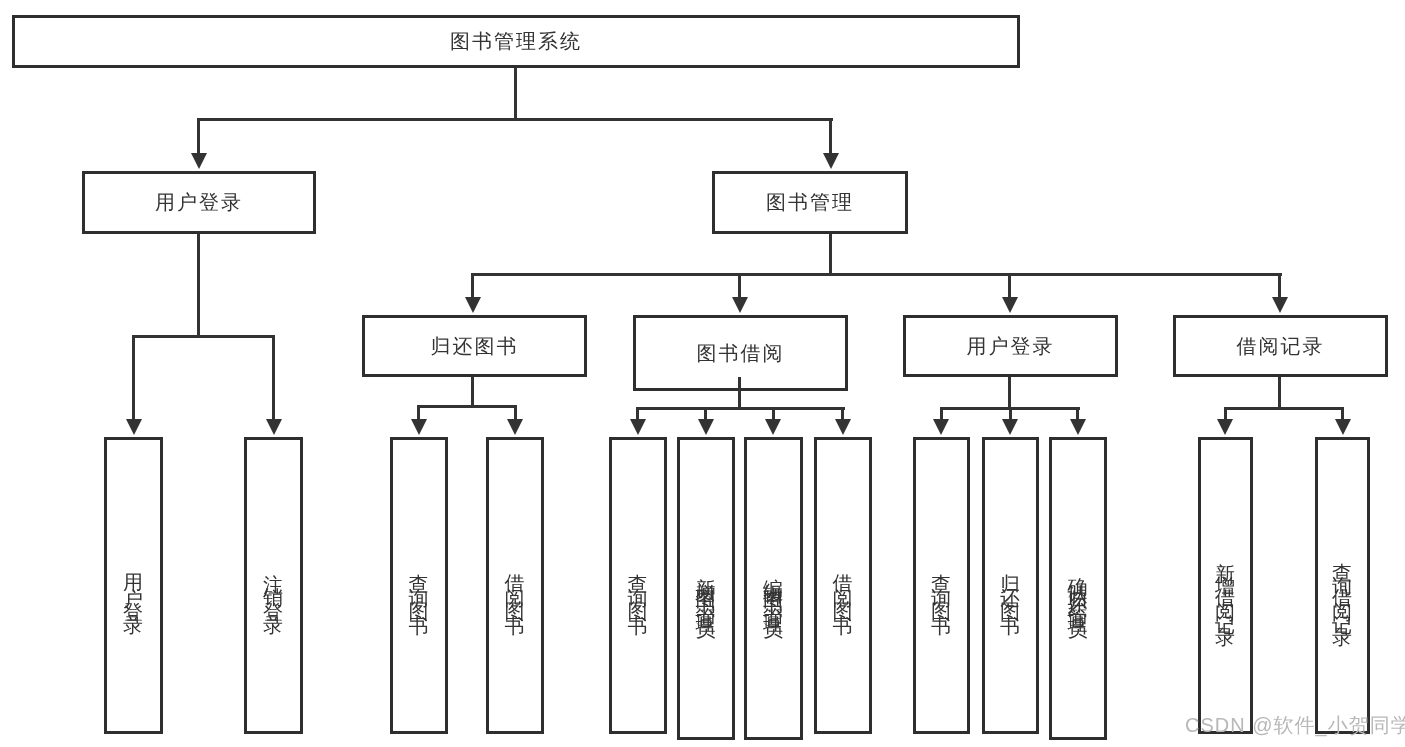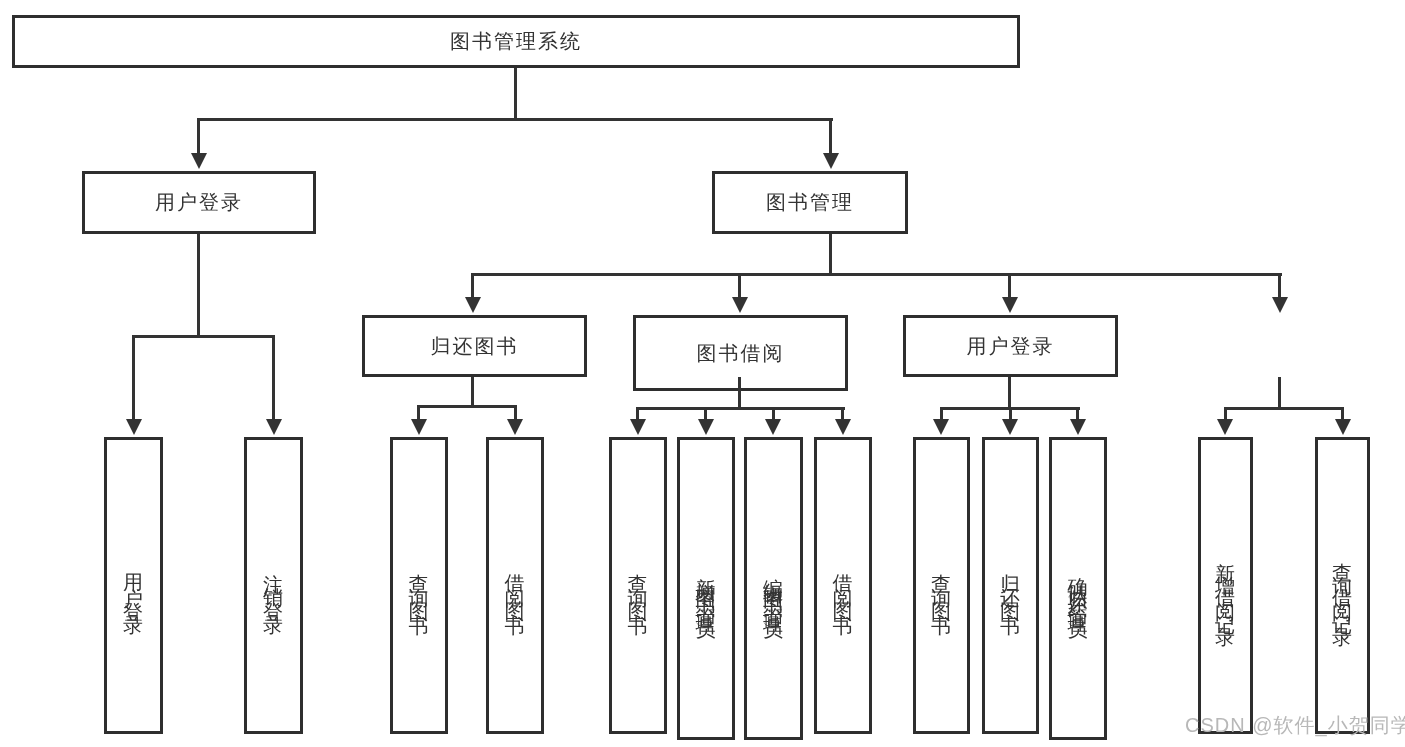--- a/index.html
+++ b/index.html
@@ -83,20 +83,21 @@
   <div class="vline" style="left:1008px;top:273px;height:25px;"></div>
   <div class="vline" style="left:1278px;top:273px;height:25px;"></div>
   <div class="arrow" style="left:465px;top:297px;"></div>
   <div class="arrow" style="left:732px;top:297px;"></div>
   <div class="arrow" style="left:1002px;top:297px;"></div>
   <div class="arrow" style="left:1272px;top:297px;"></div>
 
   <div class="node" style="left:362px;top:315px;width:225px;height:62px;">归还图书</div>
   <div class="node" style="left:633px;top:315px;width:215px;height:76px;">图书借阅</div>
   <div class="node" style="left:903px;top:315px;width:215px;height:62px;">用户登录</div>
+  <div class="node" style="left:1173px;top:315px;width:215px;height:62px;">借阅记录</div>
 
   <div class="vline" style="left:471px;top:377px;height:28px;"></div>
   <div class="hline" style="left:417px;top:405px;width:100px;"></div>
   <div class="vline" style="left:417px;top:405px;height:14px;"></div>
   <div class="vline" style="left:514px;top:405px;height:14px;"></div>
   <div class="arrow" style="left:411px;top:419px;"></div>
   <div class="arrow" style="left:507px;top:419px;"></div>
 
   <div class="vline" style="left:738px;top:377px;height:30px;"></div>
   <div class="hline" style="left:636px;top:407px;width:209px;"></div>

